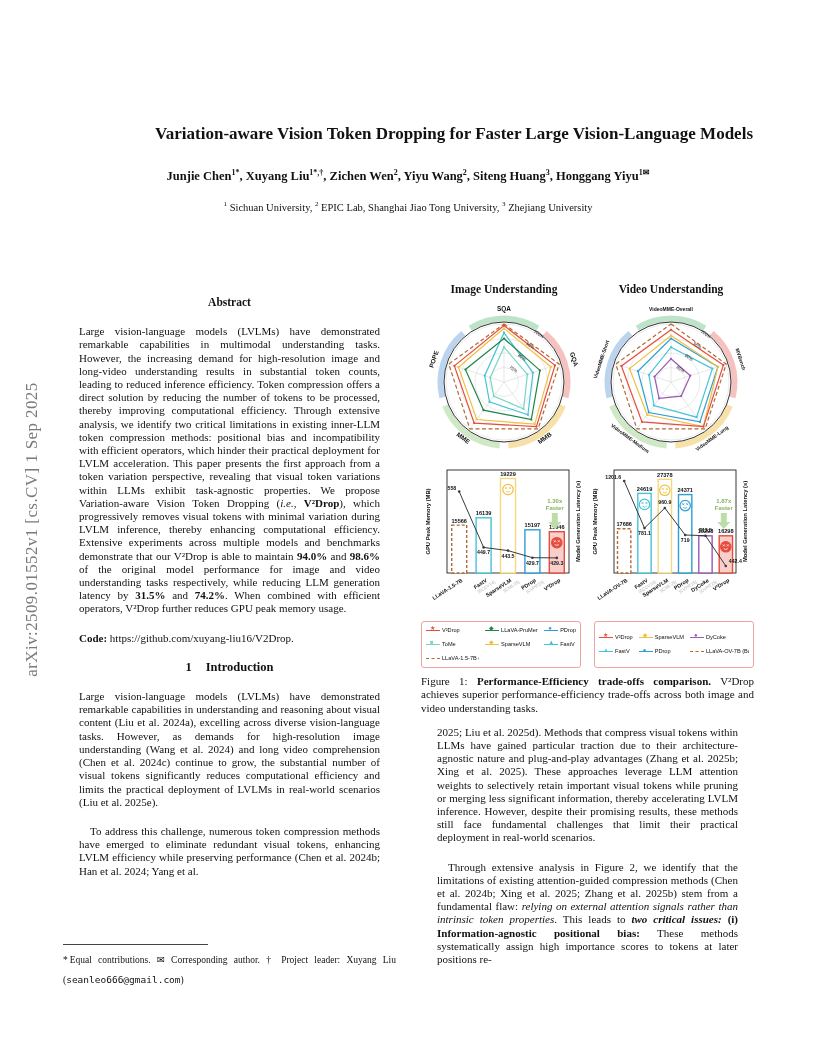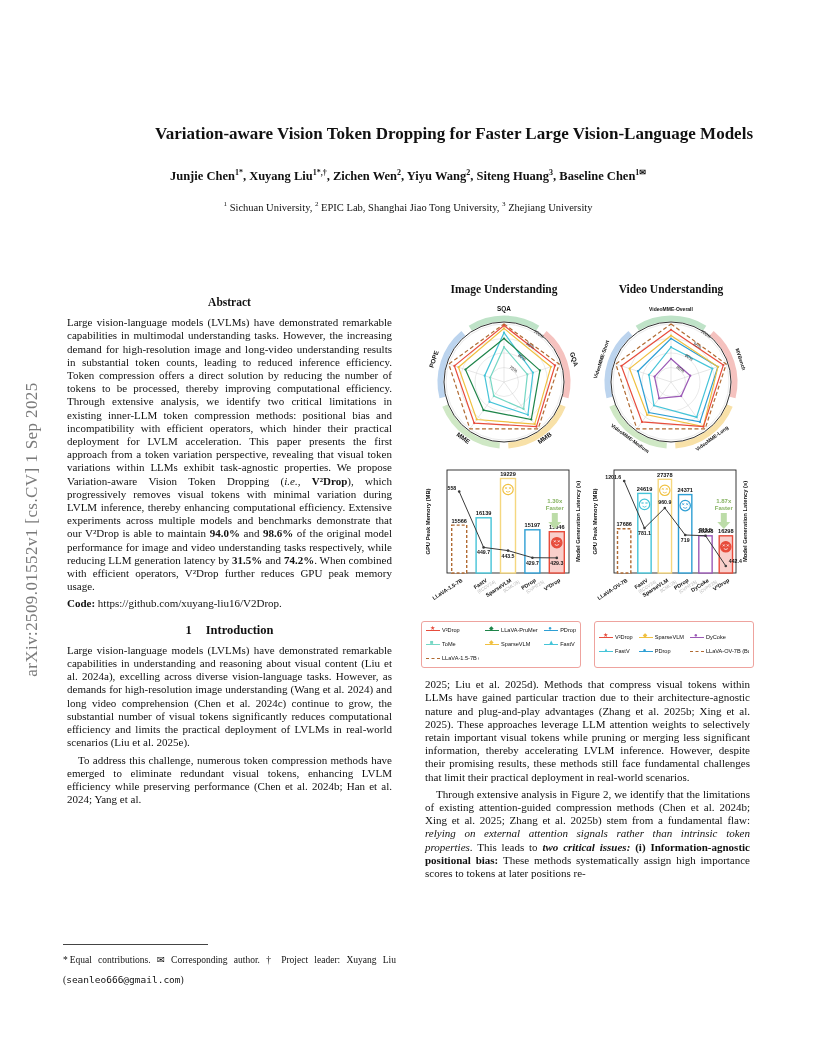--- a/index.html
+++ b/index.html
@@ -19,21 +19,21 @@
   .affils sup{font-size:7px;}
   
   .col{position:absolute;width:333px;font-size:11px;line-height:13.2px;text-align:justify;}
   .col-left{left:63px;top:296px;height:700px;}
   .col-right{left:421px;top:283px;}
   .abs-head{text-align:center;font-weight:bold;font-size:11.5px;margin-bottom:7px;}
   .abs-body{margin-left:21px;}
   .code-line{margin-left:21px;margin-top:9px;}
   .sec-head{text-align:center;font-weight:bold;font-size:12.5px;margin-top:13px;margin-bottom:7px;}
   .sec-num{margin-right:14px;}
-  .para{margin:4px;font-family:Liberation Serif, serif;}
+  .para{margin:16px;font-family:Liberation Serif, serif;}
   .indent{text-indent:11px;}
   .mono{font-family:"DejaVu Sans Mono",monospace;font-size:9.5px;}
   a.plain{color:#111;text-decoration:none;}
   
   .footnote{position:absolute;left:0;top:648px;width:333px;font-size:9.5px;line-height:20px;
             text-align:justify;}
   .footrule{width:145px;border-top:1px solid #444;margin-bottom:5px;}
   
   .fig{width:333px;}
   .radar-row,.bar-row{display:flex;justify-content:space-between;}
@@ -59,21 +59,21 @@
 </head>
 <body>
 
 <div class="page">
 
   <div class="arxiv">arXiv:2509.01552v1  [cs.CV]  1 Sep 2025</div>
 
   <div class="title">Variation-aware Vision Token Dropping for Faster Large Vision-Language Models</div>
 
   <div class="authors">
-    <span><span>Junjie Chen</span><sup>1*</sup><span>, </span></span><span><span>Xuyang Liu</span><sup>1*,†</sup><span>, </span></span><span><span>Zichen Wen</span><sup>2</sup><span>, </span></span><span><span>Yiyu Wang</span><sup>2</sup><span>, </span></span><span><span>Siteng Huang</span><sup>3</sup><span>, </span></span><span><span>Baseline Chen</span><sup>1✉</sup></span>
+    <span><span>Junjie Chen</span><sup>1*</sup><span>, </span></span><span><span>Xuyang Liu</span><sup>1*,†</sup><span>, </span></span><span><span>Zichen Wen</span><sup>2</sup><span>, </span></span><span><span>Yiyu Wang</span><sup>2</sup><span>, </span></span><span><span>Siteng Huang</span><sup>3</sup><span>, </span></span><span><span>Honggang Yiyu</span><sup>1✉</sup></span>
   </div>
 
   <div class="affils">
     <sup>1</sup><span> Sichuan University, </span><sup>2</sup><span> EPIC Lab, Shanghai Jiao Tong University, </span><sup>3</sup><span> Zhejiang University</span>
   </div>
 
   <div class="col col-left">
     <div class="abs-head">Abstract</div>
     <p class="para abs-body"><span>Large vision-language models (LVLMs) have demonstrated remarkable capabilities in multimodal understanding tasks. However, the increasing demand for high-resolution image and long-video understanding results in substantial token counts, leading to reduced inference efficiency. Token compression offers a direct solution by reducing the number of tokens to be processed, thereby improving computational efficiency. Through extensive analysis, we identify two critical limitations in existing inner-LLM token compression methods: positional bias and incompatibility with efficient operators, which hinder their practical deployment for LVLM acceleration. This paper presents the first approach from a token variation perspective, revealing that visual token variations within LLMs exhibit task-agnostic properties. We propose Variation-aware Vision Token Dropping (</span><span class="it">i.e.</span><span>, </span><span class="bold">V²Drop</span><span>), which progressively removes visual tokens with minimal variation during LVLM inference, thereby enhancing computational efficiency. Extensive experiments across multiple models and benchmarks demonstrate that our V²Drop is able to maintain </span><span class="bold">94.0%</span><span> and </span><span class="bold">98.6%</span><span> of the original model performance for image and video understanding tasks respectively, while reducing LLM generation latency by </span><span class="bold">31.5%</span><span> and </span><span class="bold">74.2%</span><span>. When combined with efficient operators, V²Drop further reduces GPU peak memory usage.</span></p>
     <p class="para code-line"><span class="bold">Code:</span> <a class="plain" href="#">https://github.com/xuyang-liu16/V2Drop.</a></p>
@@ -428,18 +428,19 @@
               <span class="lg-lab">PDrop</span>
             </span>
             <span class="lg-item">
               <span class="lg-swatch">
                 <span class="lg-dash" style="border-color:#b06a32"></span>
               </span>
               <span class="lg-lab">LLaVA-OV-7B (Baseline)</span>
             </span>
           </div>
       </div>
+      <p class="caption"><span>Figure 1: </span><span class="bold">Performance-Efficiency trade-offs comparison.</span><span> V²Drop achieves superior performance-efficiency trade-offs across both image and video understanding tasks.</span></p>
     </div>
     <p class="para rc-text">2025; Liu et al. 2025d). Methods that compress visual tokens within LLMs have gained particular traction due to their architecture-agnostic nature and plug-and-play advantages (Zhang et al. 2025b; Xing et al. 2025). These approaches leverage LLM attention weights to selectively retain important visual tokens while pruning or merging less significant information, thereby accelerating LVLM inference. However, despite their promising results, these methods still face fundamental challenges that limit their practical deployment in real-world scenarios.</p>
     <p class="para indent"><span>Through extensive analysis in Figure 2, we identify that the limitations of existing attention-guided compression methods (Chen et al. 2024b; Xing et al. 2025; Zhang et al. 2025b) stem from a fundamental flaw: </span><span class="it">relying on external attention signals rather than intrinsic token properties</span><span>. This leads to </span><span class="bi">two critical issues:</span><span> </span><span class="bold">(i) Information-agnostic positional bias:</span><span> These methods systematically assign high importance scores to tokens at later positions re-</span></p>
   </div>
 
 </div>
 
 </body></html>

